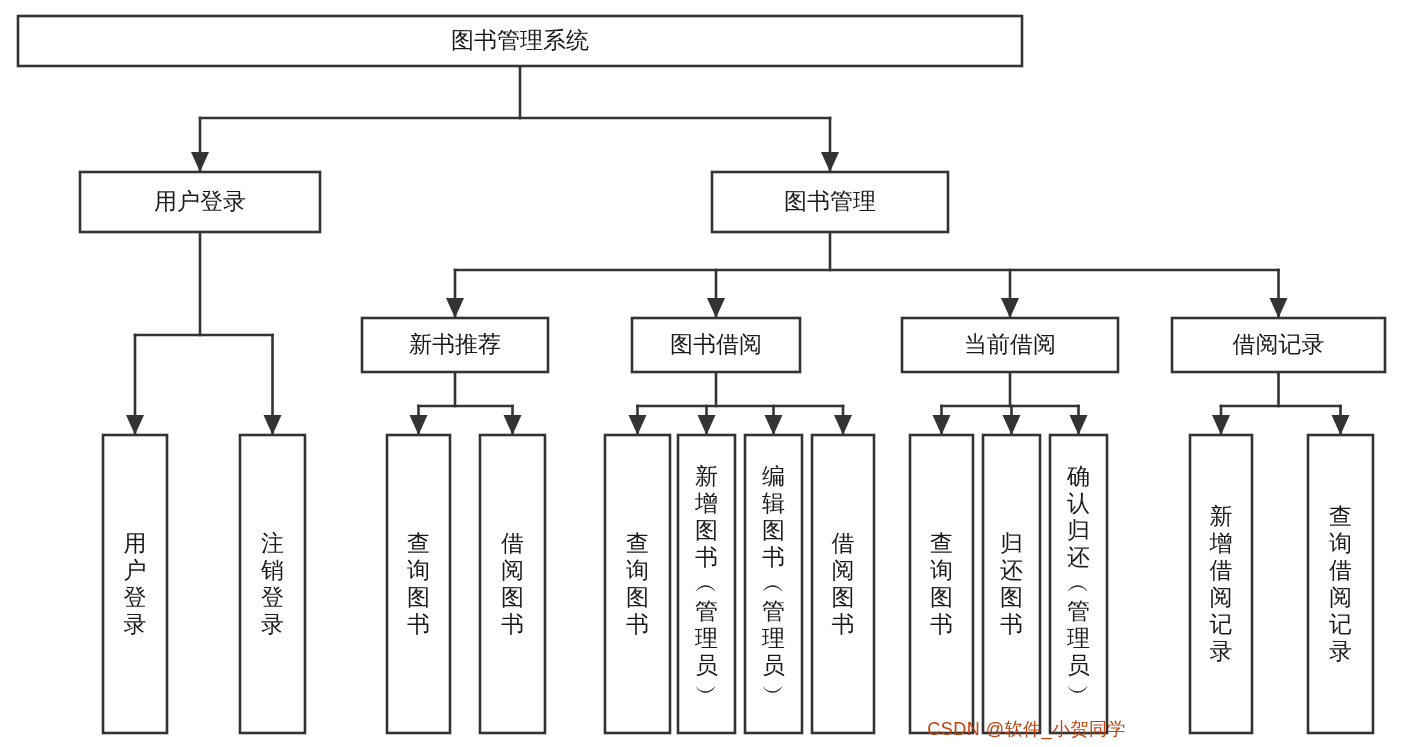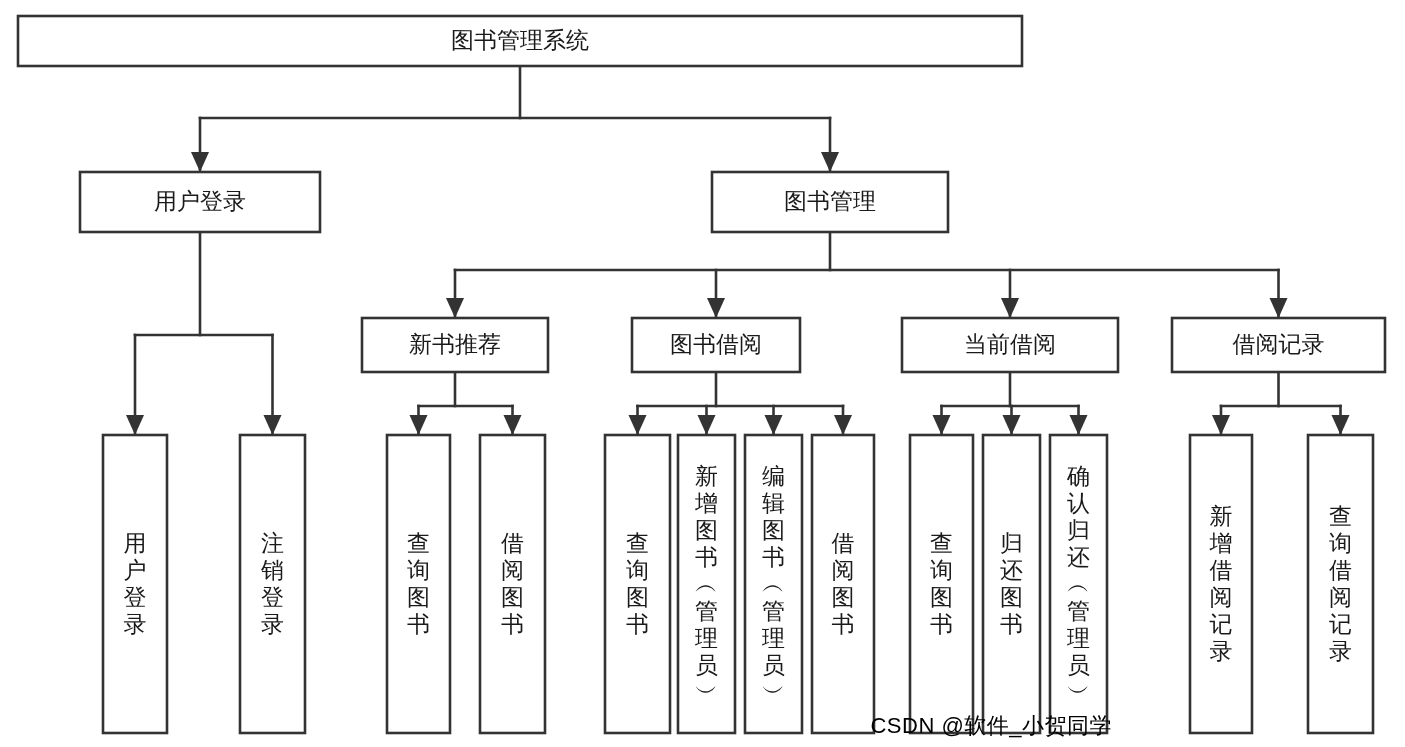--- a/index.html
+++ b/index.html
@@ -11,20 +11,21 @@
     width: 1405px;
     height: 747px;
     font-family: "Liberation Sans", "DejaVu Sans", sans-serif;
     overflow: hidden;
     position: relative;
   }
   #diagram-root {
     position: relative;
     width: 1120px;
     height: 747px;
+    padding-left: 14px;
   }
   svg.diagram-svg {
     position: absolute;
     left: 0;
     top: 0;
     width: 1405px;
     height: 747px;
   }
   .node-box {
     fill: #ffffff;
@@ -52,22 +53,22 @@
     font-family: "Liberation Sans", "DejaVu Sans", sans-serif;
     font-size: 23px;
     fill: #1a1a1a;
     text-anchor: middle;
   }
   .watermark-text {
     position: absolute;
     right: 8px;
     bottom: 6px;
     font-family: "Liberation Sans", "DejaVu Sans", sans-serif;
-    font-size: 22px;
-    color: #000000;
+    font-size: 18px;
+    color: #c2410c;
     letter-spacing: 0.5px;
     white-space: nowrap;
     pointer-events: none;
   }
 </style>
 </head>
 <body>
 
 <div id="diagram-root">
   <svg class="diagram-svg" viewBox="0 0 1405 747">

